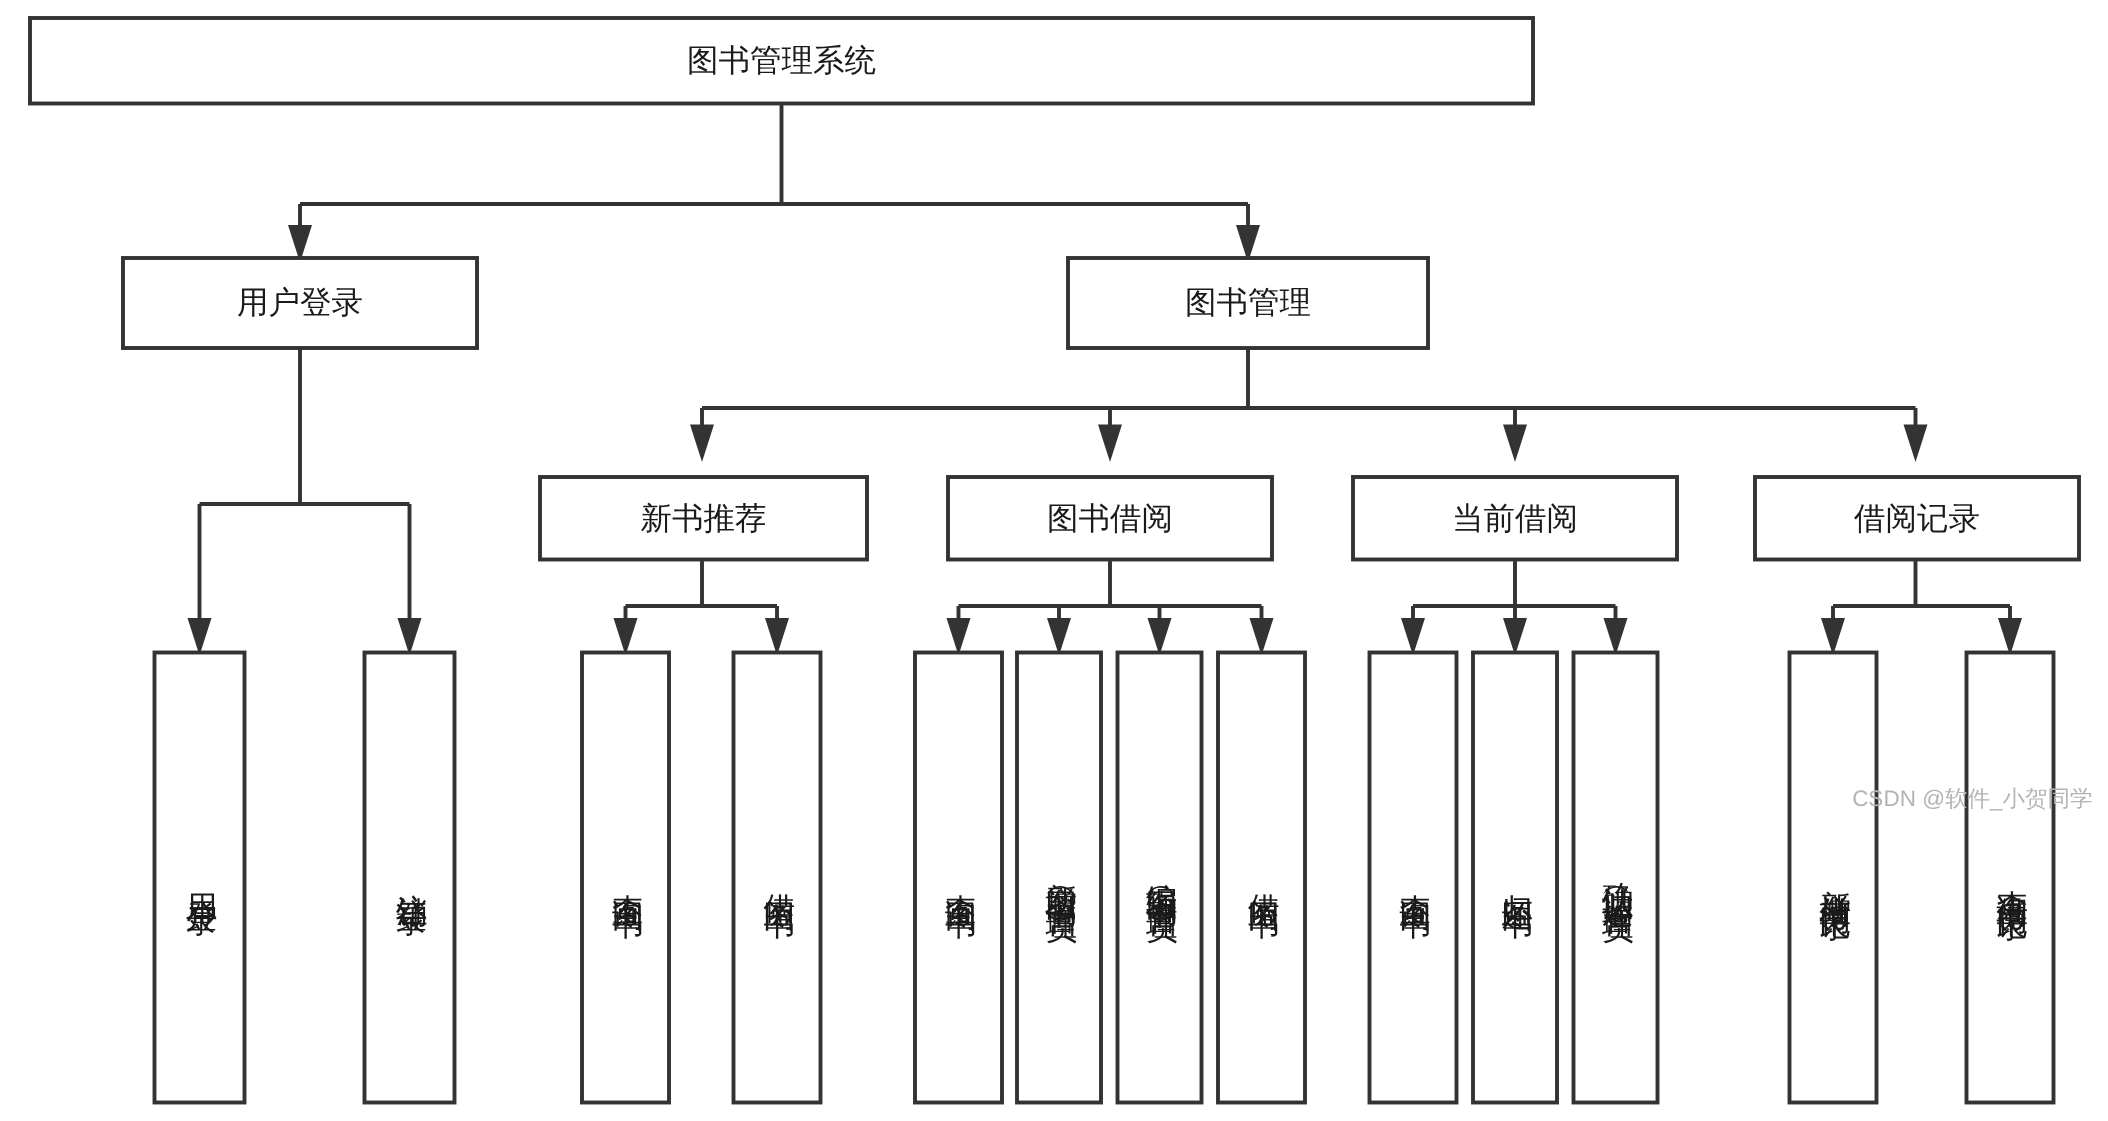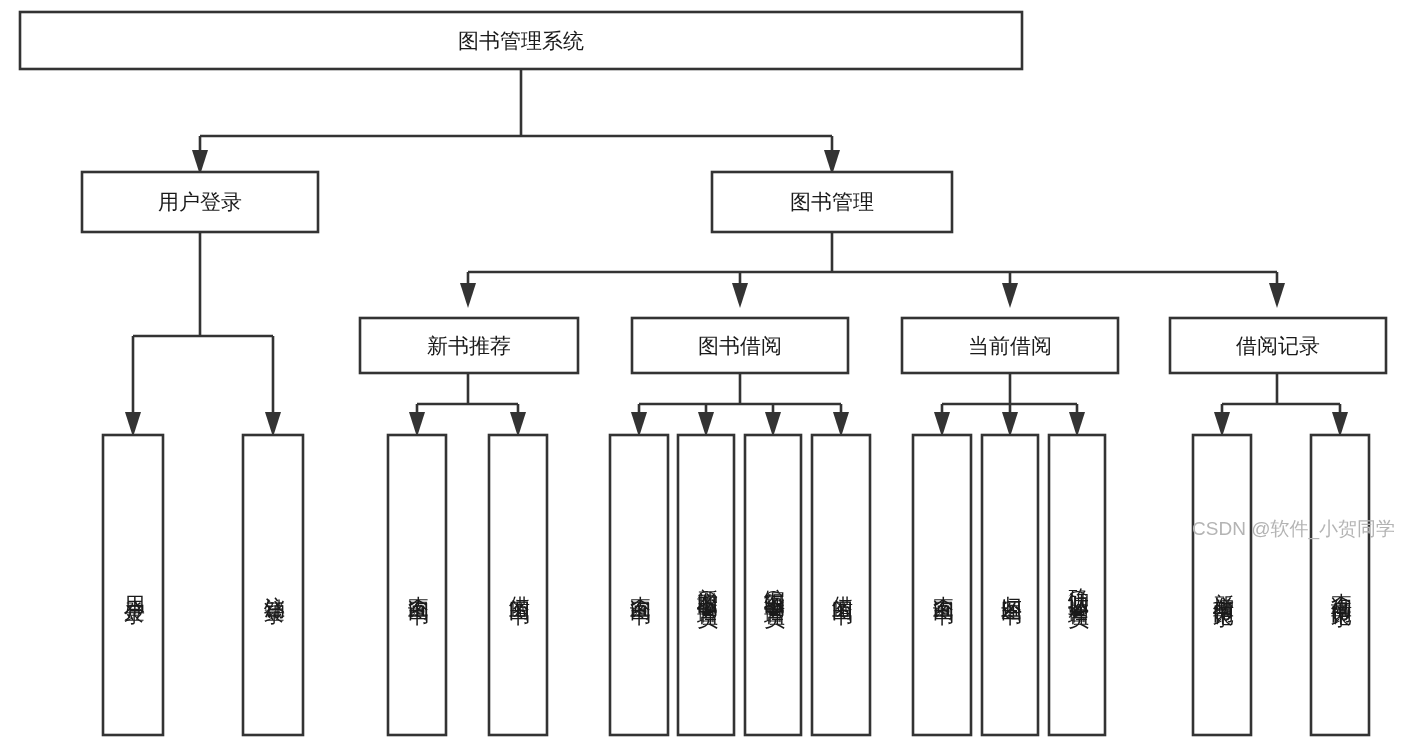--- a/index.html
+++ b/index.html
@@ -56,21 +56,21 @@
     text-anchor: middle;
     dominant-baseline: middle;
     writing-mode: vertical-rl;
     letter-spacing: 3px;
   }
   .watermark-text {
     position: absolute;
     right: 10px;
     bottom: 4px;
     font-family: "Liberation Sans", "DejaVu Sans", sans-serif;
-    font-size: 19px;
+    font-size: 15px;
     color: #b4b4b4;
     white-space: nowrap;
     pointer-events: none;
     user-select: none;
   }
 </style>
 </head>
 <body>
 
 <div id="diagram-root">

